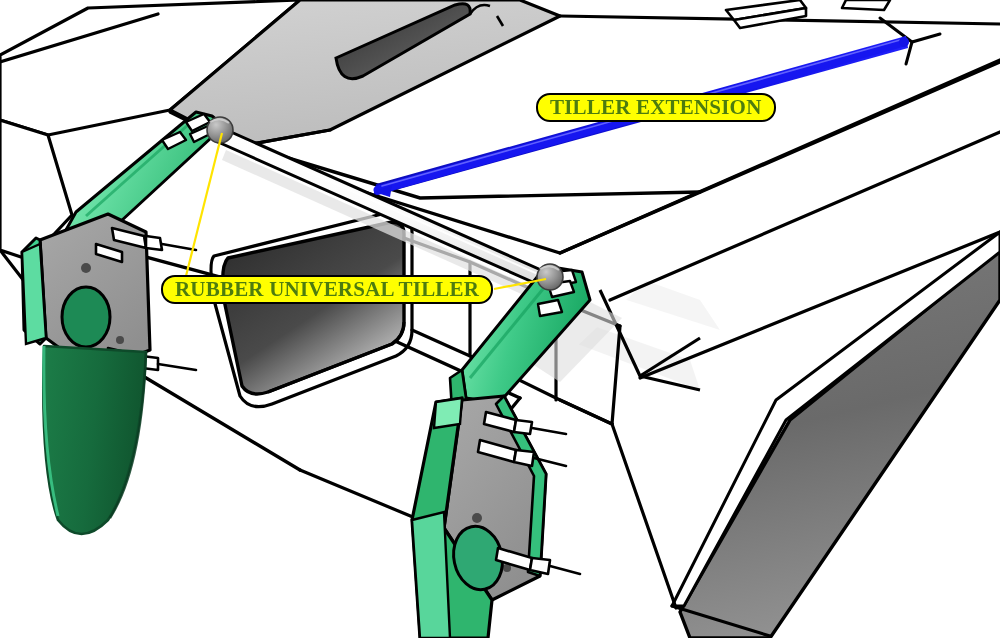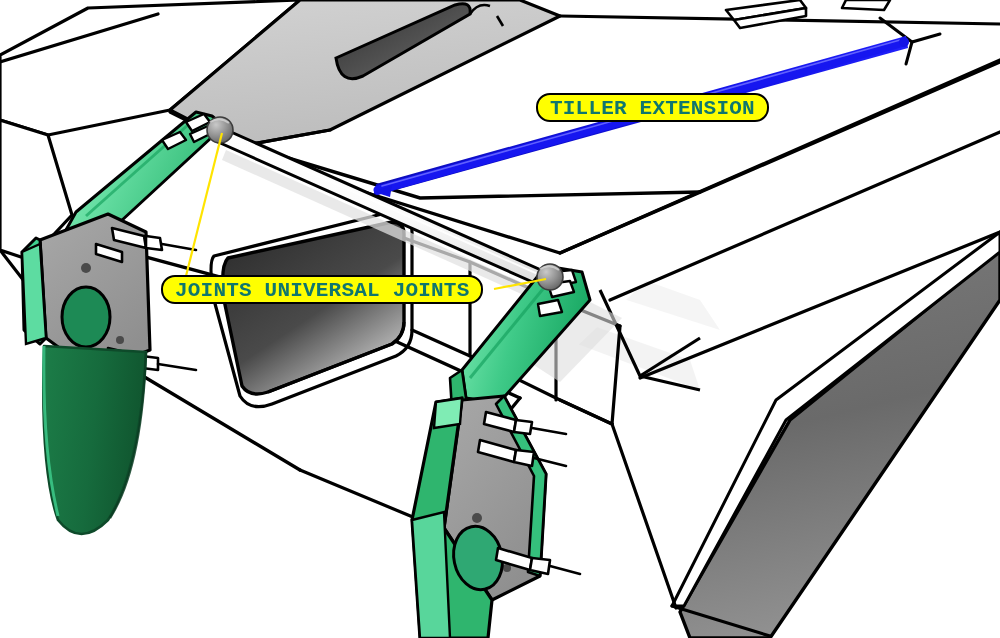--- a/index.html
+++ b/index.html
@@ -23,26 +23,26 @@
     left: 0;
     top: 0;
     width: 1000px;
     height: 638px;
   }
   .callout {
     position: absolute;
     background: #FFFF00;
     border: 2px solid #000000;
     border-radius: 14px;
-    color: #0f766e;
-    font-family: Liberation Mono, monospace;
+    color: #4d7c0f;
+    font-family: Liberation Serif, serif;
     font-weight: bold;
     white-space: nowrap;
     display: flex;
-    align-items: flex-end;
+    align-items: flex-start;
     justify-content: center;
     box-sizing: border-box;
     letter-spacing: 0.2px;
   }
   #callout-tiller-extension {
     left: 536px;
     top: 93px;
     height: 29px;
     padding: 0 12px;
     font-size: 21px;
@@ -321,16 +321,16 @@
       <path d="M 546,279 L 494,289"></path>
     </g>
 
   </svg>
 
   <div class="callout" id="callout-tiller-extension">
     <span>TILLER EXTENSION</span>
   </div>
 
   <div class="callout" id="callout-rubber-universal-joints">
-    <span>JOINTS UNIVERSAL JOINTS</span>
+    <span>RUBBER UNIVERSAL TILLER</span>
   </div>
 
 </div>
 
 </body></html>

